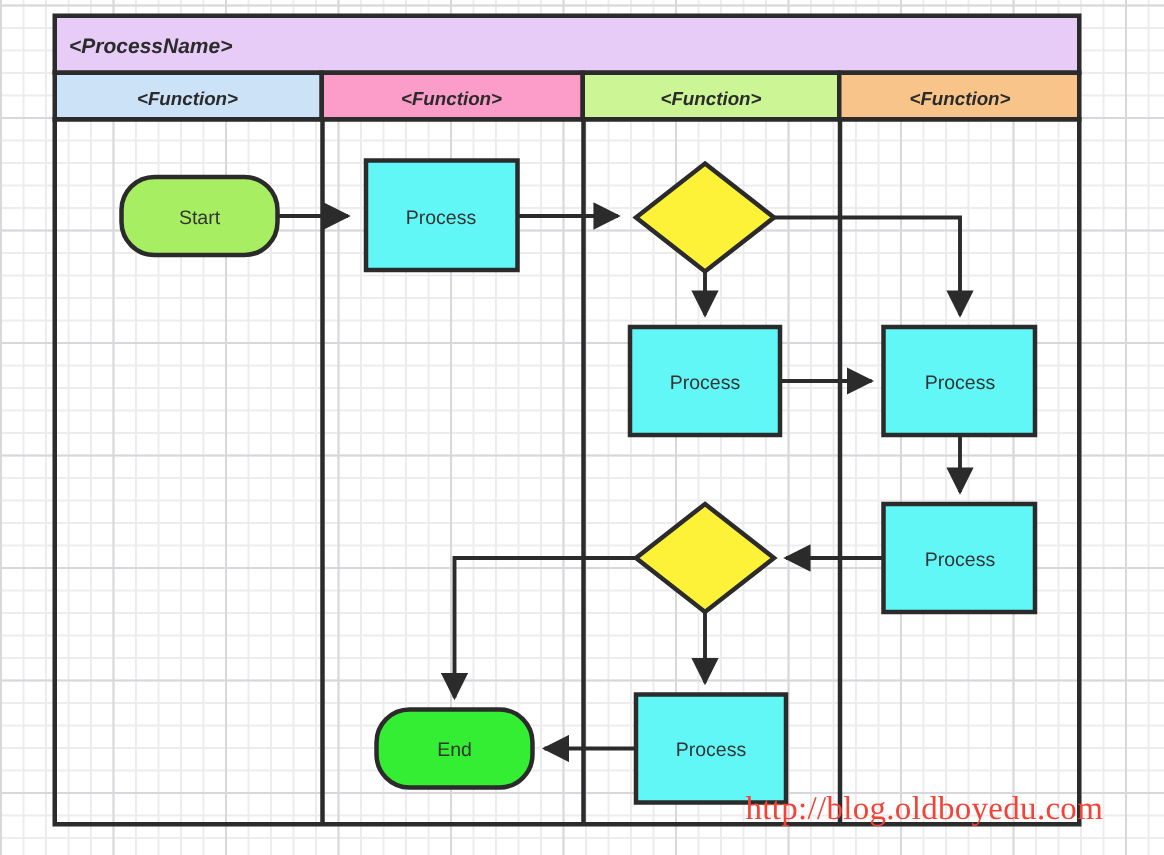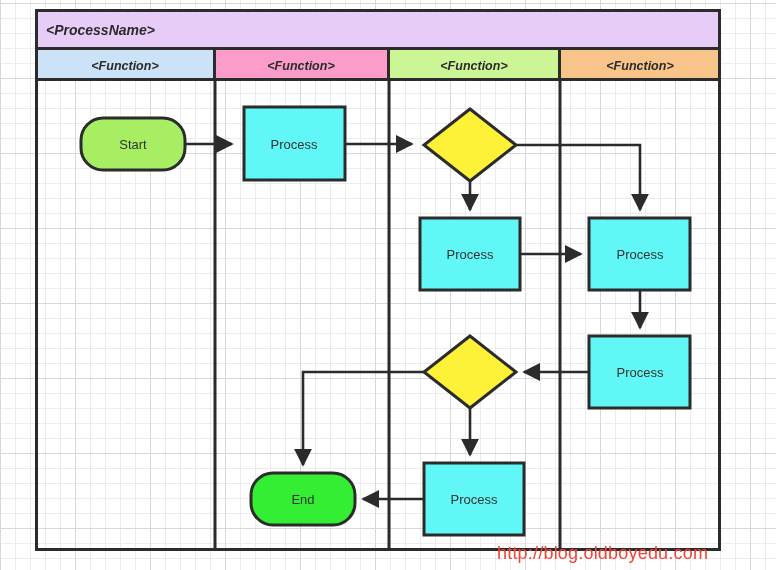--- a/index.html
+++ b/index.html
@@ -46,23 +46,23 @@
 
   .lane-header-text,
   .title-text,
   .node-text {
     pointer-events: none;
   }
 
   .watermark {
     position: absolute;
     left: 497px;
-    top: 543px;
-    font-family: Liberation Sans, sans-serif;
-    font-size: 18px;
+    top: 526px;
+    font-family: Liberation Serif, serif;
+    font-size: 22px;
     color: #f44336;
     letter-spacing: 0.2px;
     white-space: nowrap;
   }
 </style>
 </head>
 <body>
 
 <div id="canvas"></div>
 

